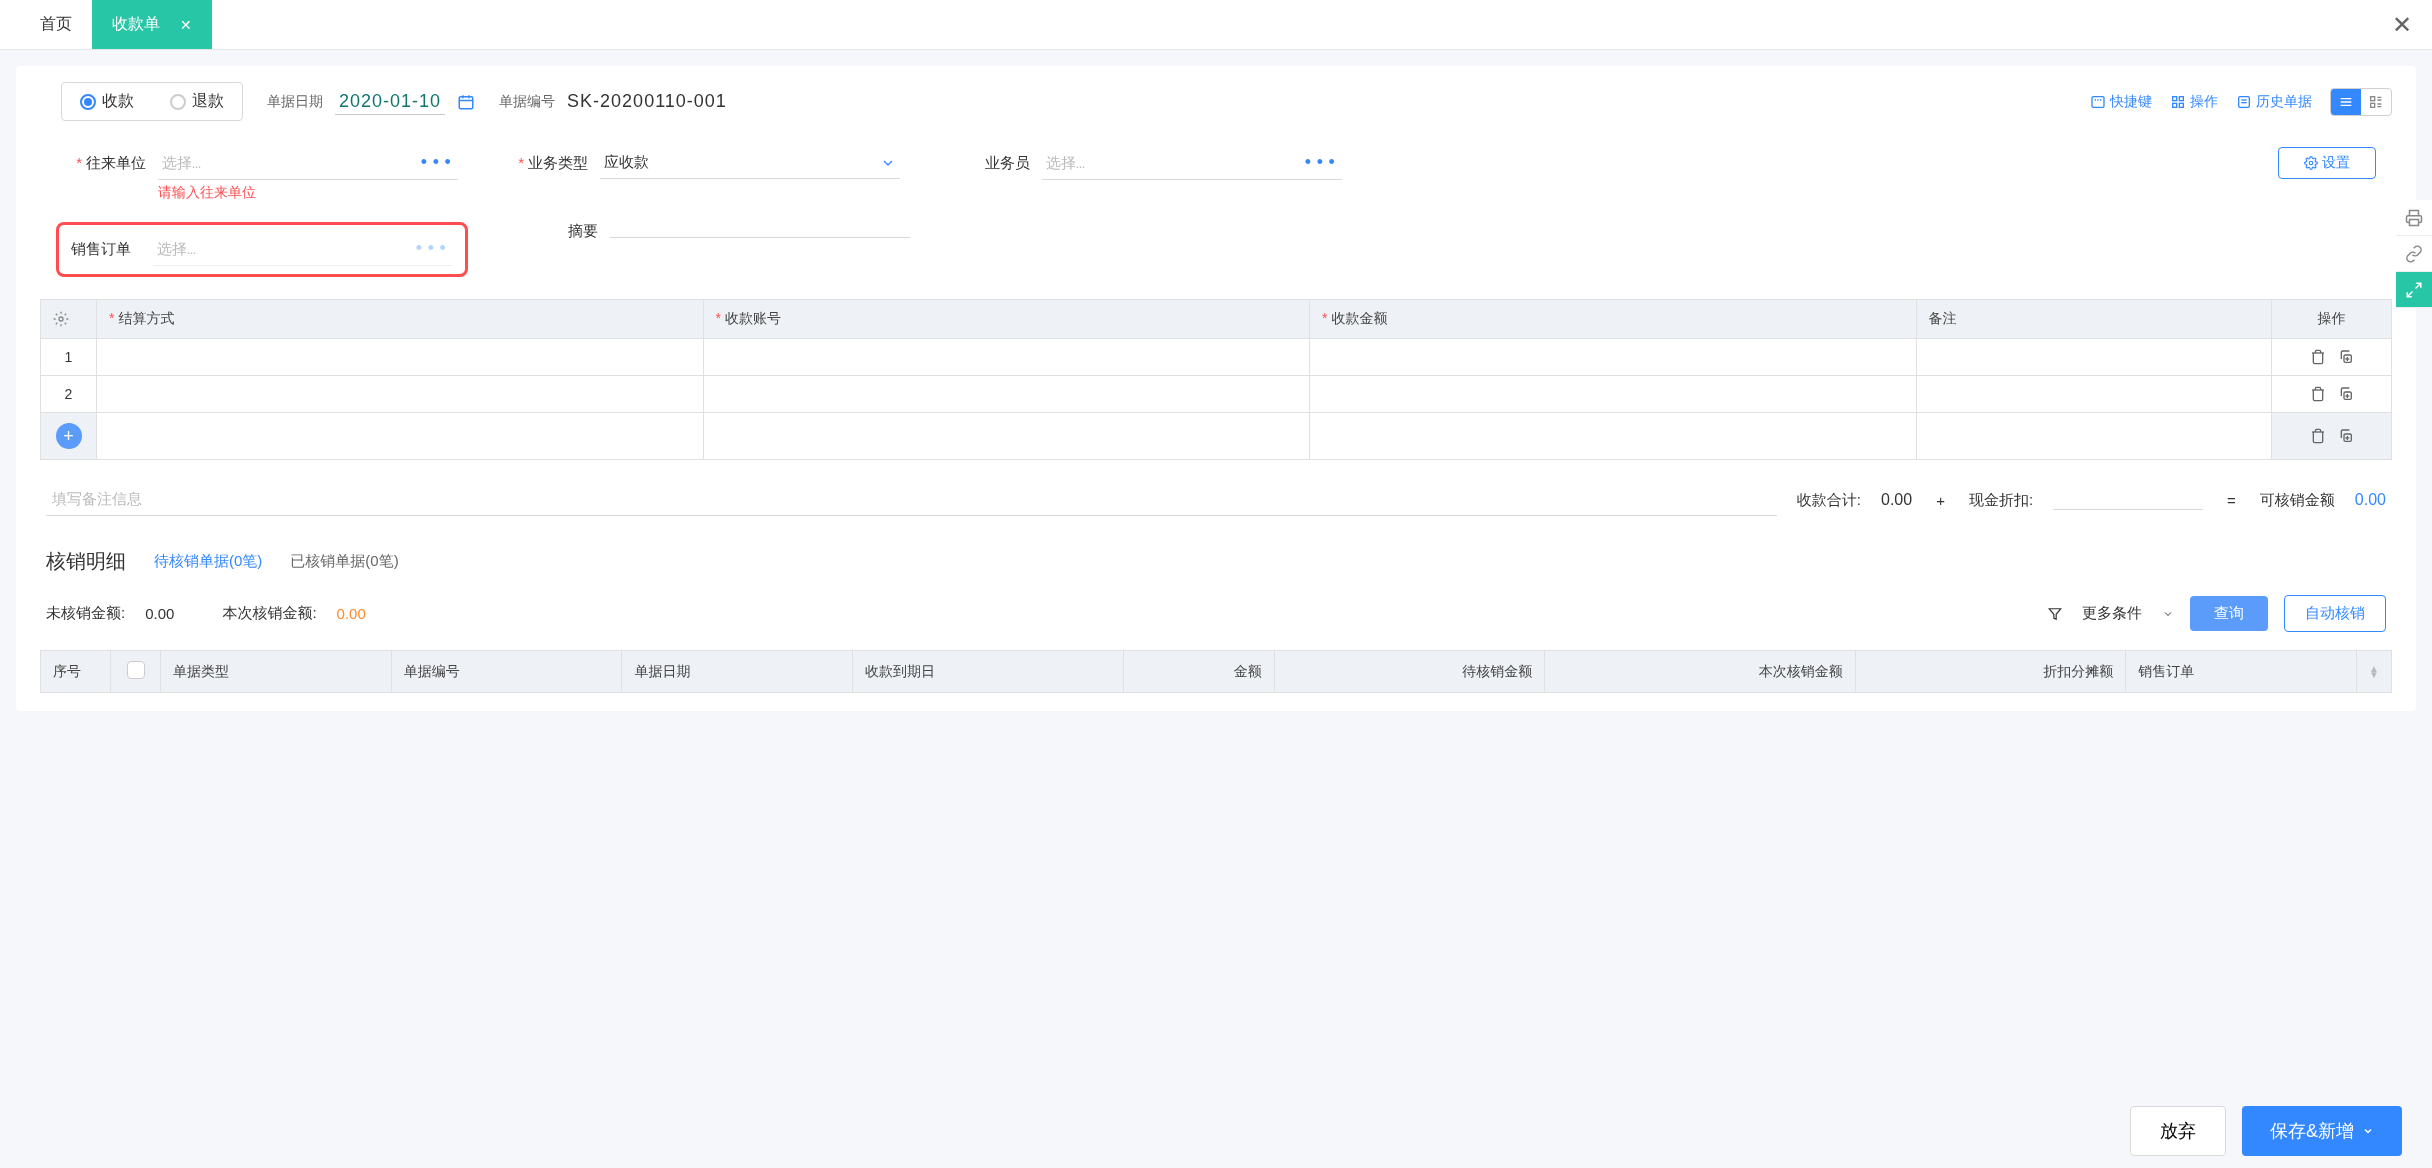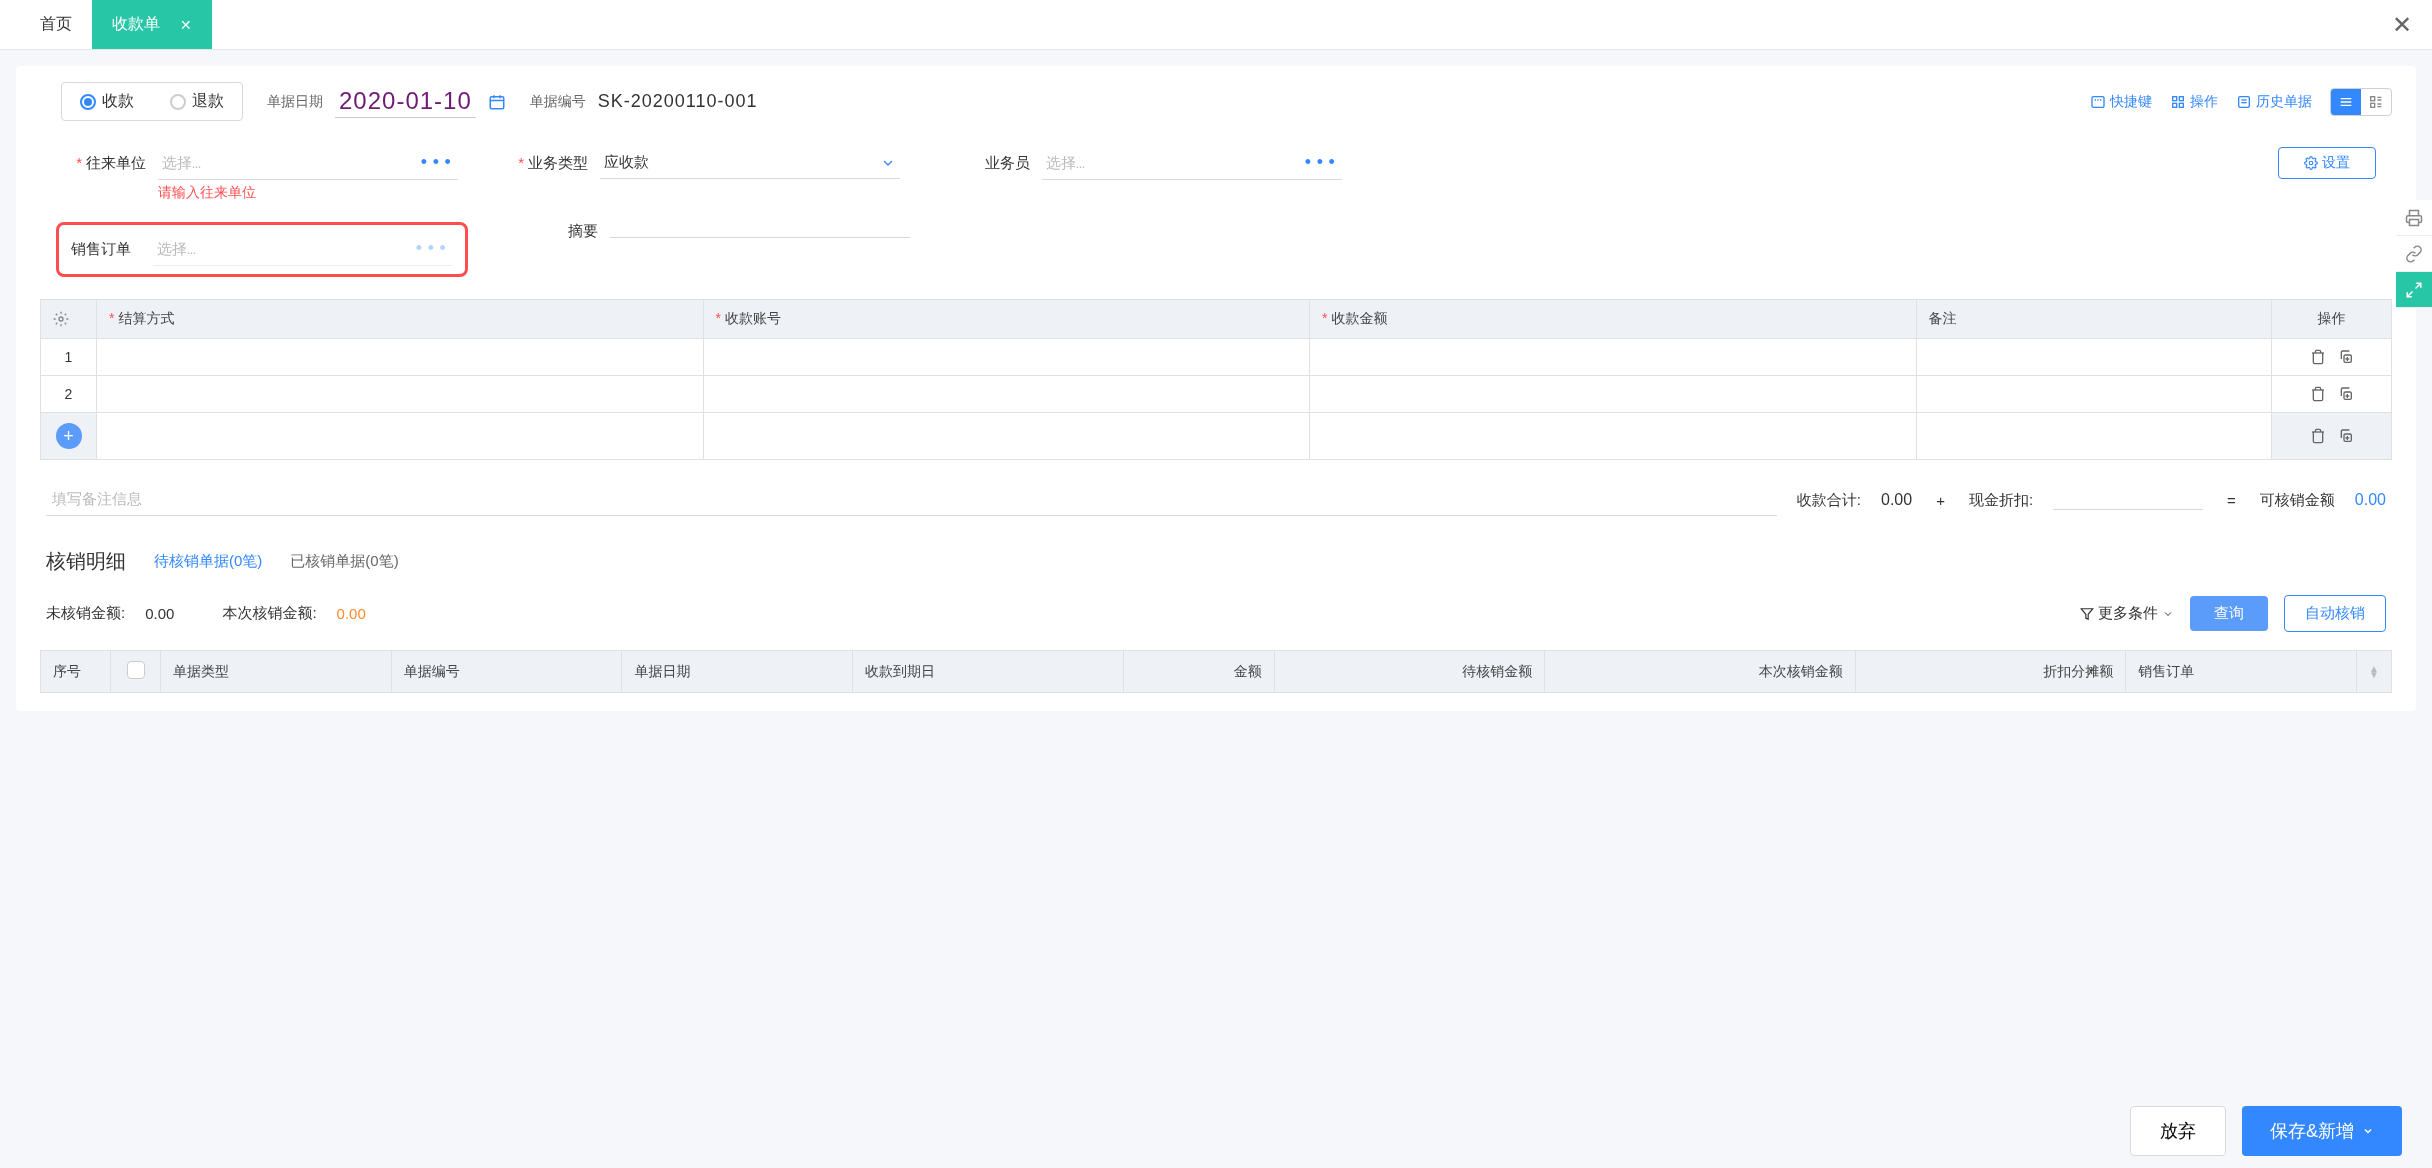--- a/index.html
+++ b/index.html
@@ -15,21 +15,21 @@
     
     .top-row { display: flex; align-items: center; padding: 16px 24px; gap: 24px; }
     .radio-group { display: flex; border: 1px solid #d9d9d9; border-radius: 4px; overflow: hidden; margin-left: 21px; }
     .radio-option { padding: 8px 18px; display: flex; align-items: center; gap: 6px; font-size: 16px; cursor: pointer; }
     .radio-circle { width: 16px; height: 16px; border: 2px solid #ccc; border-radius: 50%; display: inline-flex; align-items: center; justify-content: center; }
     .radio-circle.checked { border-color: #3388ff; }
     .radio-circle.checked::after { content: ''; width: 8px; height: 8px; background: #3388ff; border-radius: 50%; }
     
     .date-section { display: flex; align-items: center; gap: 12px; }
     .date-label { color: #666; }
-    .date-value { font-size: 24px; color: #701a75; letter-spacing: 1px; border-bottom: 1px solid #ccc; padding: 2px 4px; }
+    .date-value { font-size: 18px; color: #0f766e; letter-spacing: 1px; border-bottom: 1px solid #ccc; padding: 2px 4px; }
     .calendar-icon { color: #3388ff; }
     
     .doc-num-section { display: flex; align-items: center; gap: 12px; }
     .doc-num-value { font-size: 18px; letter-spacing: 1px; }
     
     .top-right-actions { margin-left: auto; display: flex; align-items: center; gap: 18px; }
     .action-link { display: flex; align-items: center; gap: 4px; color: #3388ff; cursor: pointer; font-size: 14px; }
     .view-toggle { display: flex; border: 1px solid #d0d0d0; border-radius: 4px; overflow: hidden; }
     .view-btn { width: 30px; height: 26px; display: flex; align-items: center; justify-content: center; cursor: pointer; }
     .view-btn.active { background: #3388ff; color: #fff; }
@@ -72,21 +72,21 @@
     .section-header { display: flex; align-items: center; gap: 28px; padding: 20px 30px 10px; }
     .section-title { font-size: 20px; color: #333; }
     .section-tab { color: #666; font-size: 15px; cursor: pointer; padding: 4px 0; }
     .section-tab.active { color: #3388ff; }
     
     .filter-row { display: flex; align-items: center; padding: 10px 30px; gap: 20px; font-size: 15px; }
     .filter-label { color: #333; }
     .amount-val { color: #333; }
     .amount-val.pending { color: #ff8a2b; }
     .filter-right { margin-left: auto; display: flex; align-items: center; gap: 16px; }
-    .more-conditions { display: flex; align-items: center; gap: 4px; color: #333; cursor: pointer; }
+    .more-conditions { display: flex; align-items: center; gap: 20px; color: #333; cursor: pointer; }
     .query-btn { background: #5b9bfa; color: #fff; border: none; padding: 8px 24px; border-radius: 4px; cursor: pointer; font-size: 15px; }
     .auto-btn { border: 1px solid #3388ff; color: #3388ff; background: #fff; padding: 8px 20px; border-radius: 4px; cursor: pointer; font-size: 15px; }
     
     .verify-table { width: calc(100% - 48px); margin: 8px 24px; border-collapse: collapse; }
     .verify-table th { background: #eef1f6; border: 1px solid #e0e0e0; padding: 10px 12px; font-weight: normal; text-align: left; font-size: 14px; color: #444; }
     .checkbox-ph { width: 18px; height: 18px; border: 1px solid #ccc; border-radius: 4px; display: inline-block; background: #fff; }
     .sort-col { width: 30px; text-align: center; vertical-align: middle; }
     .sort-caret { display: flex; flex-direction: column; line-height: 6px; color: #bbb; font-size: 10px; }
     
     .bottom-actions { position: fixed; bottom: 0; right: 30px; display: flex; gap: 16px; padding: 12px 0; }

